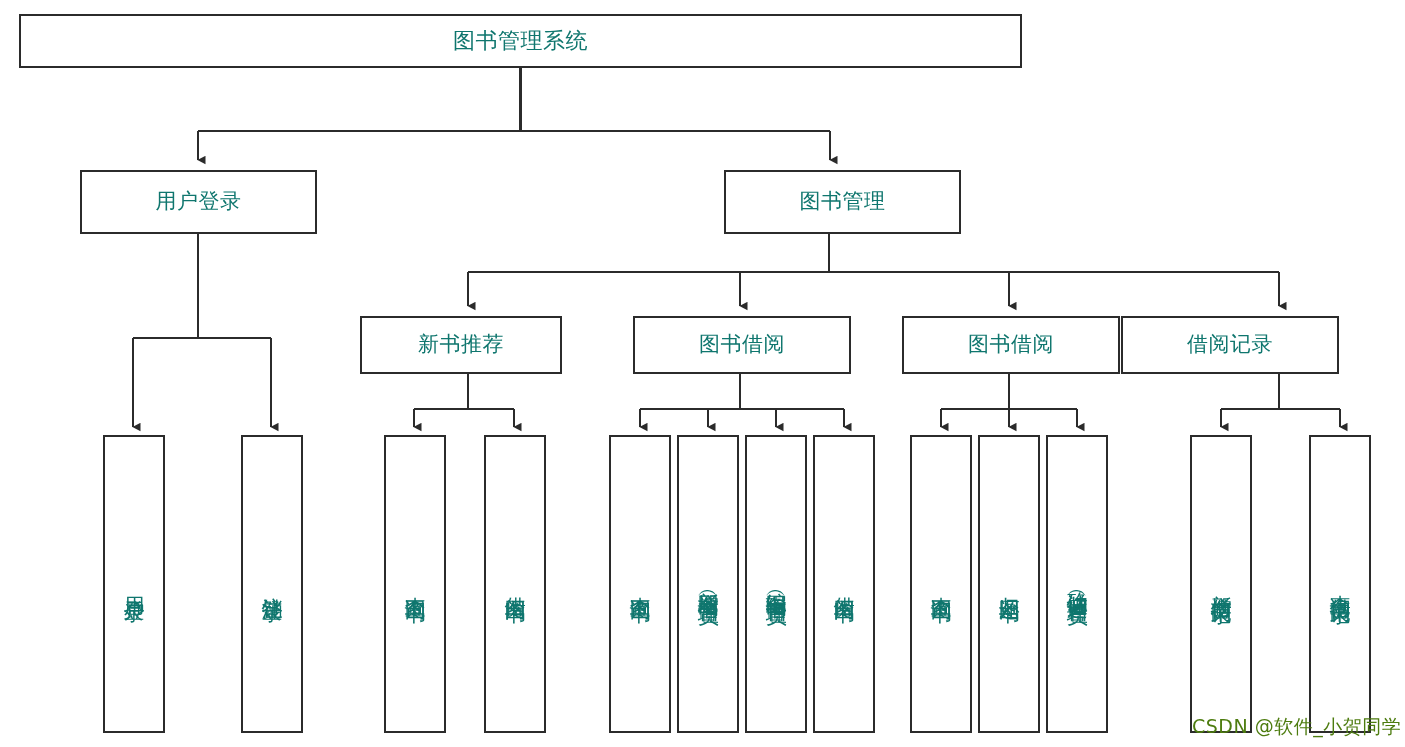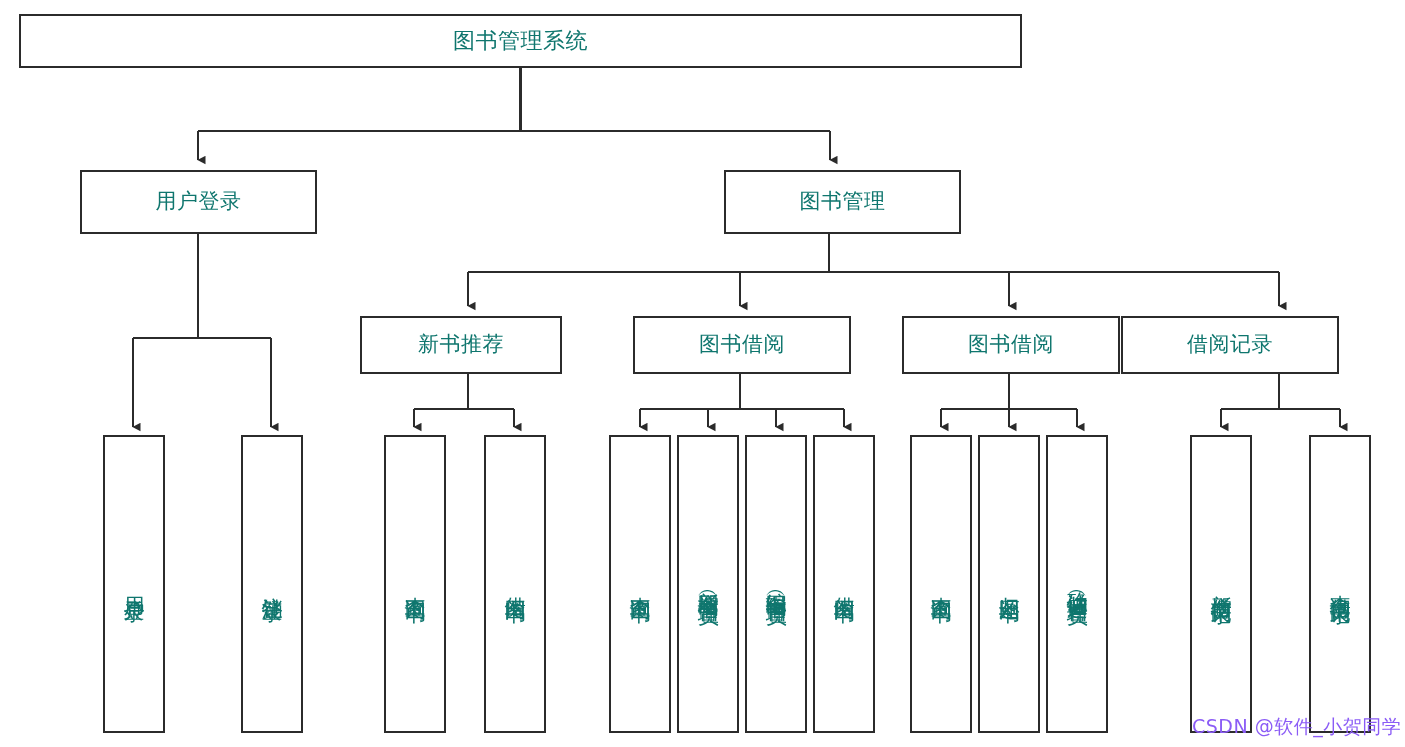--- a/index.html
+++ b/index.html
@@ -54,21 +54,21 @@
     text-orientation:upright;
     font-size:21px;
     line-height:1.08;
     letter-spacing:2px;
     white-space:normal;
     max-height:276px;
   }
   .watermark{
     position:absolute;
     font-size:19px;
-    color:#8b5cf6;
+    color:#4d7c0f;
     letter-spacing:0.5px;
     white-space:nowrap;
     font-family:"DejaVu Sans","Liberation Sans",sans-serif;
   }
 </style>
 </head>
 <body>
 
 <div id="canvas">
 

